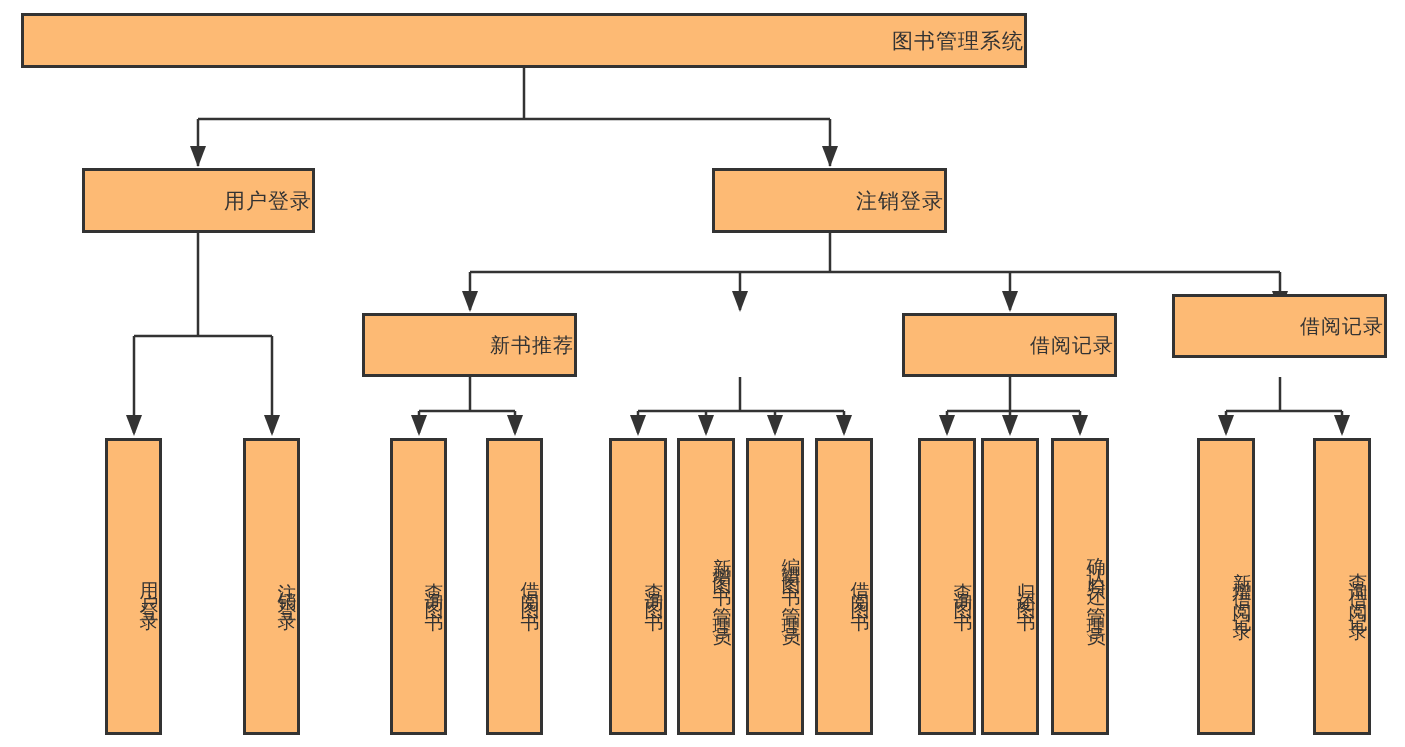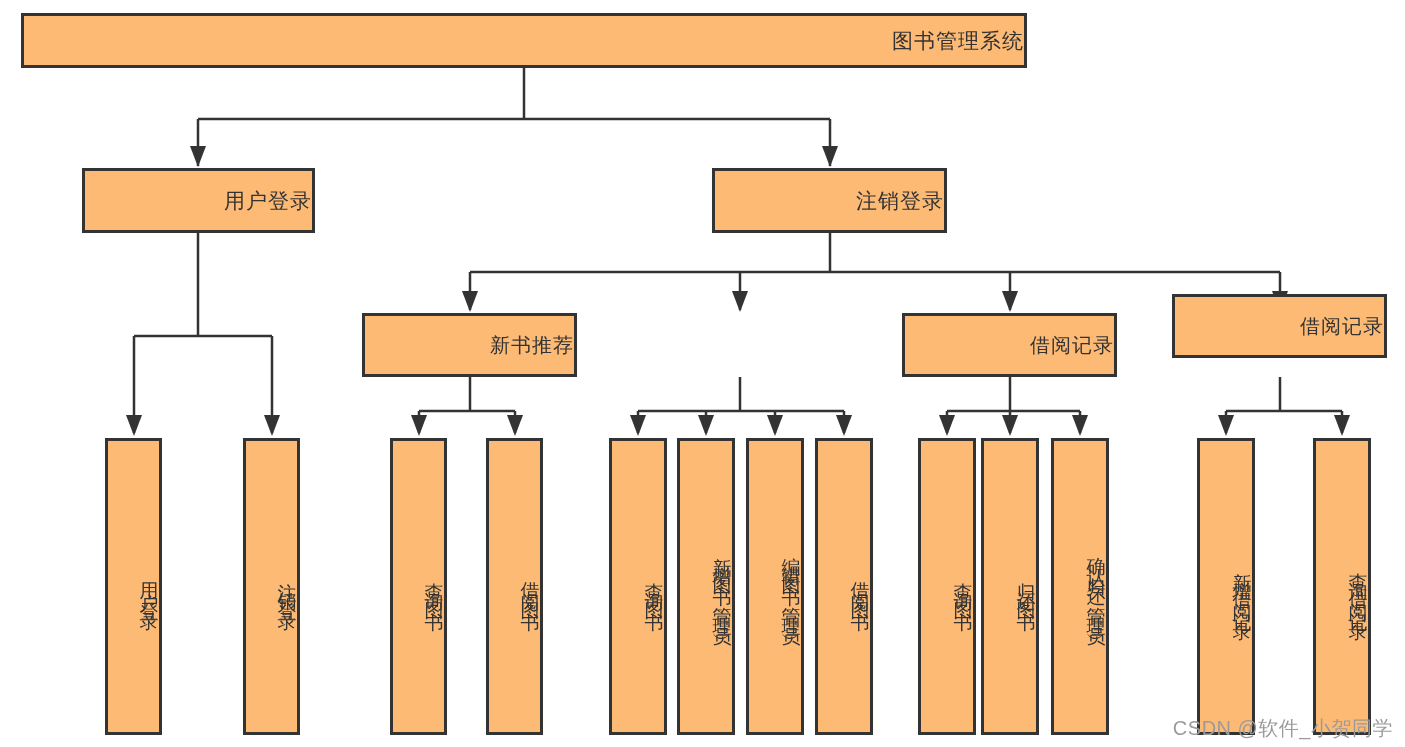--- a/index.html
+++ b/index.html
@@ -163,15 +163,14 @@
   <div class="box leaf-box" style="left:1051px;top:438px;width:58px;height:297px;">
     <span class="lbl">确认归还（管理员）</span>
   </div>
   <div class="box leaf-box" style="left:1197px;top:438px;width:58px;height:297px;">
     <span class="lbl">新增借阅记录</span>
   </div>
   <div class="box leaf-box" style="left:1313px;top:438px;width:58px;height:297px;">
     <span class="lbl">查询借阅记录</span>
   </div>
 
-  <div class="watermark">CSDN @软件_小贺同学</div>
 
 </div>
 
 </body></html>

